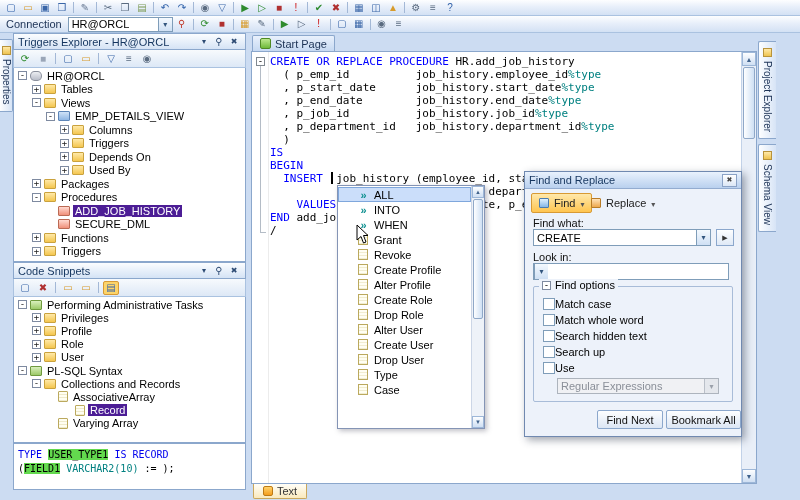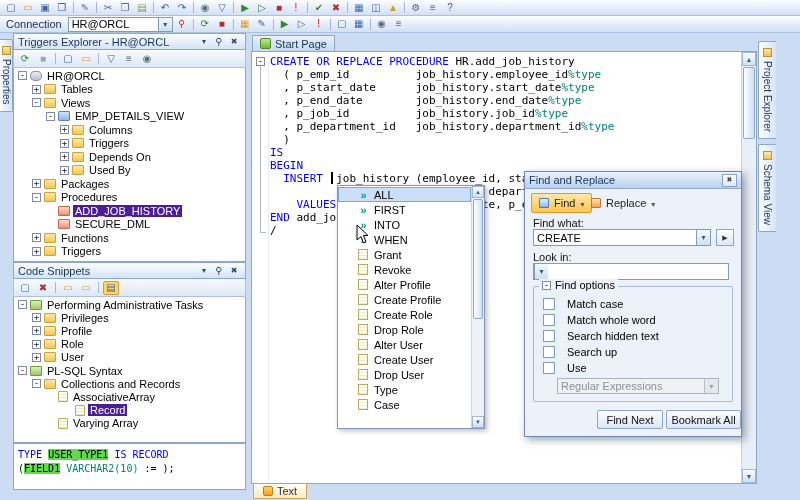--- a/index.html
+++ b/index.html
@@ -120,21 +120,21 @@
 .fd-label{position:absolute;left:8px;color:#111}
 #fd-findwhat-label{top:45px}
 #fd-lookin-label{top:79px}
 #fd-findwhat-combo{position:absolute;left:8px;top:57px;width:178px;height:17px}
 #fd-expr-btn{position:absolute;left:191px;top:57px;width:18px;height:17px;border:1px solid #8ba7cc;background:linear-gradient(#fdfeff,#dfe9f6);display:flex;align-items:center;justify-content:center;font-size:7px;color:#333}
 #fd-expr-btn::after{content:"▶"}
 #fd-lookin-combo{position:absolute;left:8px;top:91px;width:196px;height:17px}
 #fd-group{position:absolute;left:8px;top:114px;width:200px;height:116px;border:1px solid #a8bcd8;border-radius:2px}
 #fd-group-legend{position:absolute;left:14px;top:107px;display:flex;align-items:center;gap:4px;background:#edf2fa;padding:0 3px;z-index:1}
 #fd-group-toggle{width:9px;height:9px;border:1px solid #7e8aa0;background:#fff;font-size:9px;line-height:7px;text-align:center;font-family:"DejaVu Sans Mono",monospace}
-.fd-check{position:absolute;left:18px;display:flex;align-items:flex-start;gap:12px}
+.fd-check{position:absolute;left:18px;display:flex;align-items:flex-start;gap:0}
 .cb{width:12px;height:12px;border:1px solid #7f9db9;background:#fff;flex:none}
 #fd-use-combo{position:absolute;left:32px;top:206px;width:162px;height:16px;border-color:#adb4bd;background:#f0f1f4}
 #fd-use-combo .combo-text{color:#8a8f98}
 #fd-use-combo .combo-arrow{background:#e4e7ec;color:#9aa0aa;border-left-color:#b9bfc8}
 .fd-btn{position:absolute;top:238px;height:19px;display:flex;align-items:center;justify-content:center;border:1px solid #8ba7cc;border-radius:2px;background:linear-gradient(#fdfeff,#dce6f4);color:#111}
 #fd-findnext{left:72px;width:66px}
 #fd-bookmarkall{left:141px;width:75px}
 
 
 #caret{position:absolute;left:331px;top:172px;width:2px;height:12px;background:#000;z-index:40}
@@ -421,45 +421,41 @@
 <div id="caret"></div>
 
 <div id="autocomplete">
   <div id="ac-list">
       <div class="ac-item selected">
         <span class="ac-ico keyword"></span>
         <span>ALL</span>
       </div>
       <div class="ac-item">
         <span class="ac-ico keyword"></span>
-        <span>FIRST</span>
-      </div>
-      <div class="ac-item">
-        <span class="ac-ico keyword"></span>
         <span>INTO</span>
       </div>
       <div class="ac-item">
         <span class="ac-ico keyword"></span>
         <span>WHEN</span>
       </div>
       <div class="ac-item">
         <span class="ac-ico snippet"></span>
         <span>Grant</span>
       </div>
       <div class="ac-item">
         <span class="ac-ico snippet"></span>
         <span>Revoke</span>
       </div>
       <div class="ac-item">
         <span class="ac-ico snippet"></span>
+        <span>Create Profile</span>
+      </div>
+      <div class="ac-item">
+        <span class="ac-ico snippet"></span>
         <span>Alter Profile</span>
-      </div>
-      <div class="ac-item">
-        <span class="ac-ico snippet"></span>
-        <span>Create Profile</span>
       </div>
       <div class="ac-item">
         <span class="ac-ico snippet"></span>
         <span>Create Role</span>
       </div>
       <div class="ac-item">
         <span class="ac-ico snippet"></span>
         <span>Drop Role</span>
       </div>
       <div class="ac-item">

